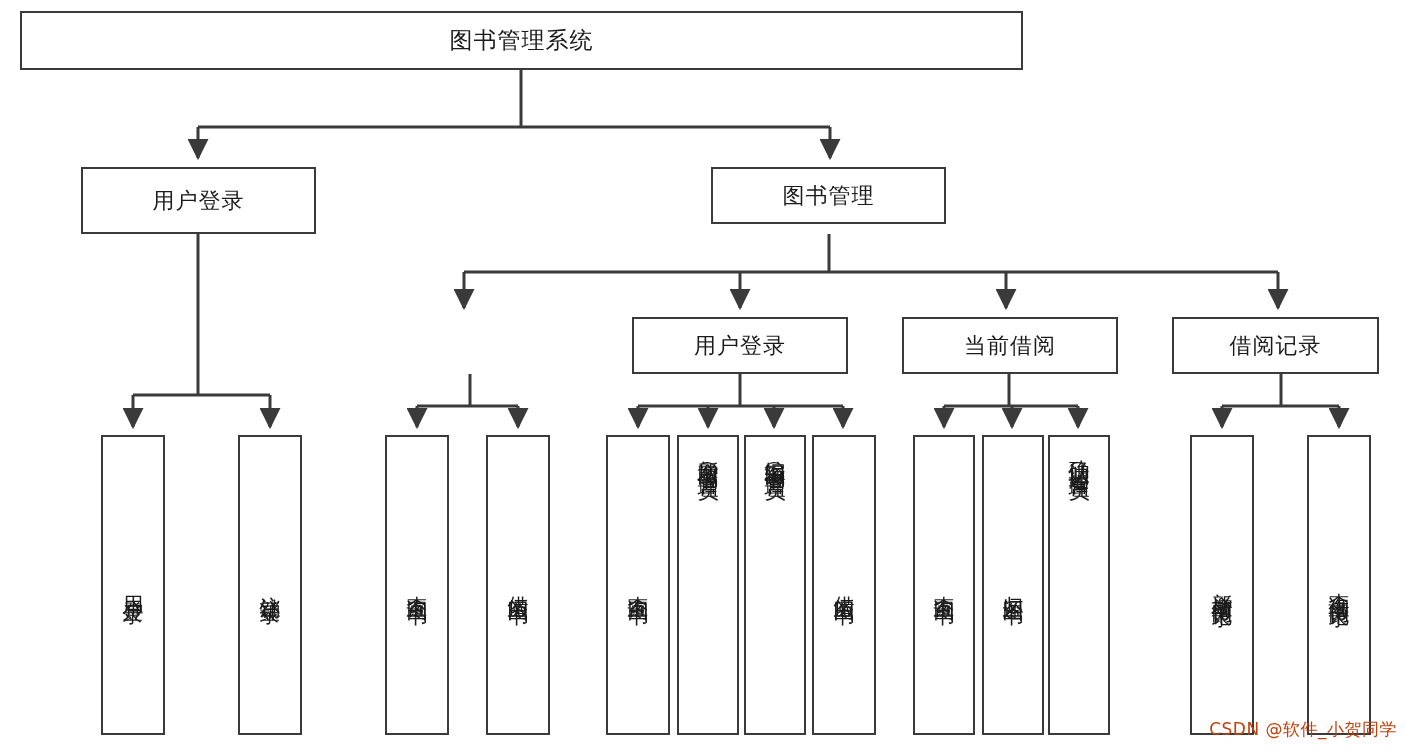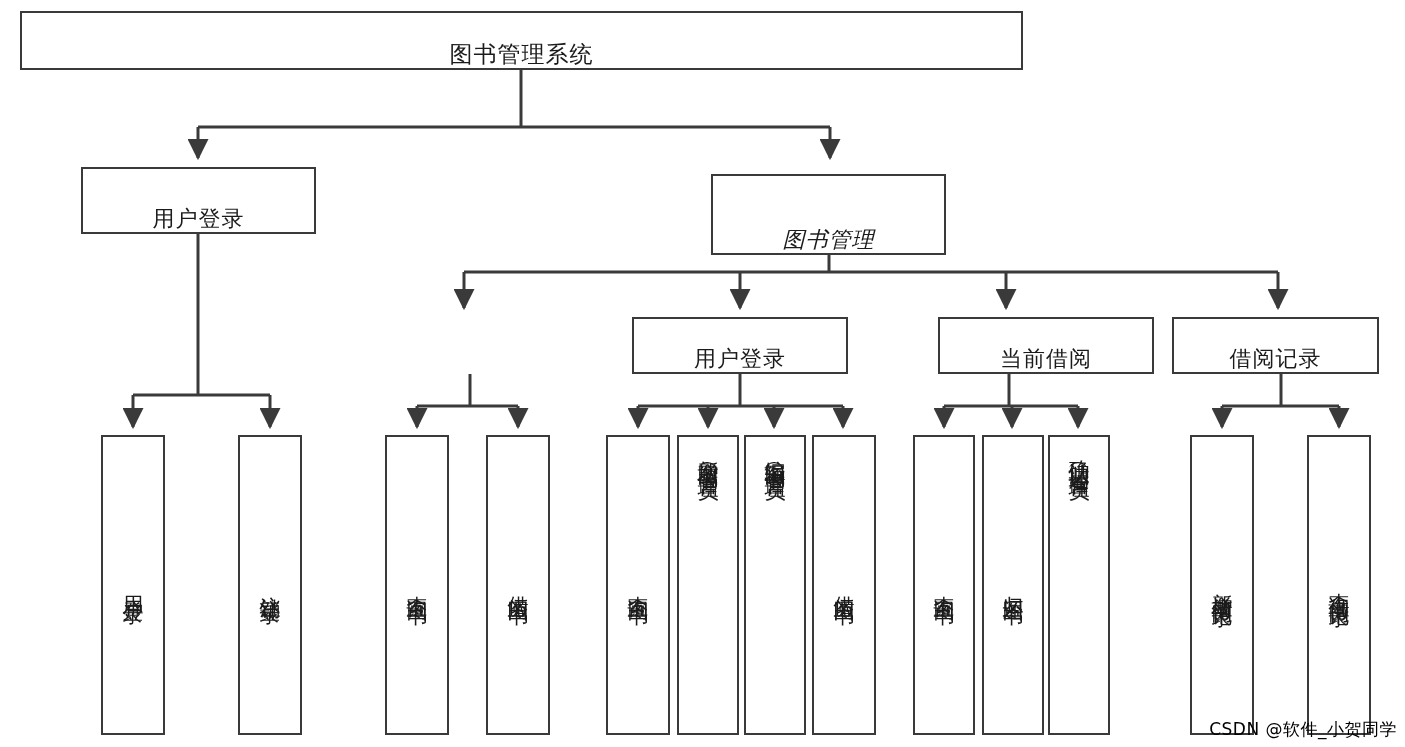--- a/index.html
+++ b/index.html
@@ -25,21 +25,21 @@
     width: 1405px;
     height: 747px;
     pointer-events: none;
   }
   .node {
     position: absolute;
     box-sizing: border-box;
     background: #ffffff;
     border: 2px solid #3a3a3a;
     display: flex;
-    align-items: flex-end;
+    align-items: center;
     justify-content: center;
     color: #1b1b1b;
   }
   .node-label {
     display: block;
     text-align: center;
     line-height: 1.18;
     letter-spacing: 1px;
     white-space: nowrap;
   }
@@ -67,21 +67,21 @@
   }
   .node.vert.center-v {
     align-items: center;
     padding-top: 0;
   }
   #watermark {
     position: absolute;
     right: 8px;
     bottom: 6px;
     font-size: 17px;
-    color: #000000;
+    color: #c2410c;
     letter-spacing: 0.5px;
     white-space: nowrap;
     user-select: none;
   }
 </style>
 </head>
 <body>
 
 <div id="diagram-root">
 
@@ -136,30 +136,30 @@
   </svg>
 
   <div class="node horiz root" style="left:20px; top:11px; width:1003px; height:59px;">
     <span class="node-label">图书管理系统</span>
   </div>
 
   <div class="node horiz" style="left:81px; top:167px; width:235px; height:67px;">
     <span class="node-label">用户登录</span>
   </div>
 
-  <div class="node horiz" style="left:711px; top:174px; width:235px; height:81px;font-style:italic;">
+  <div class="node horiz" style="left:711px; top:167px; width:235px; height:57px;">
     <span class="node-label">图书管理</span>
   </div>
 
 
   <div class="node horiz" style="left:632px; top:317px; width:216px; height:57px;">
     <span class="node-label">用户登录</span>
   </div>
 
-  <div class="node horiz" style="left:902px; top:317px; width:216px; height:57px;margin-left:36px;">
+  <div class="node horiz" style="left:902px; top:317px; width:216px; height:57px;">
     <span class="node-label">当前借阅</span>
   </div>
 
   <div class="node horiz" style="left:1172px; top:317px; width:207px; height:57px;">
     <span class="node-label">借阅记录</span>
   </div>
 
   <div class="node vert center-v" style="left:101px; top:435px; width:64px; height:300px;">
     <span class="node-label">用户登录</span>
   </div>

